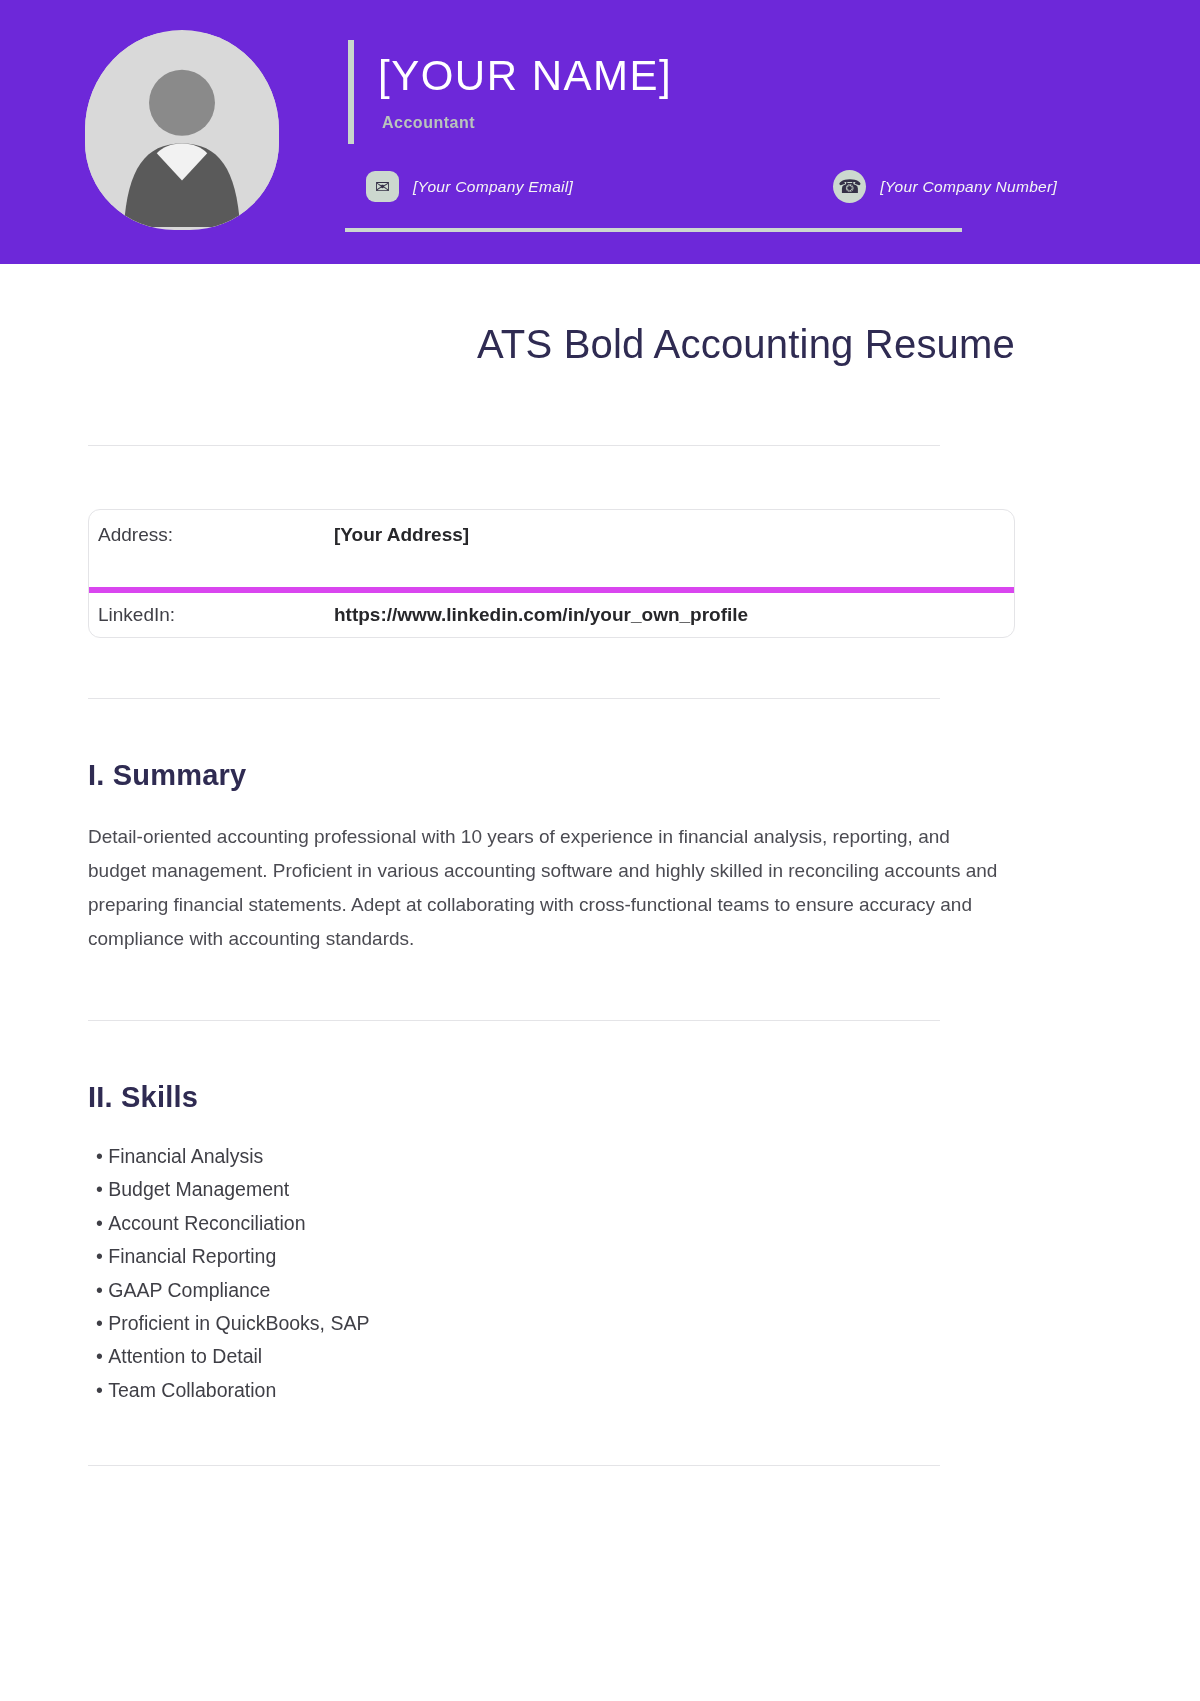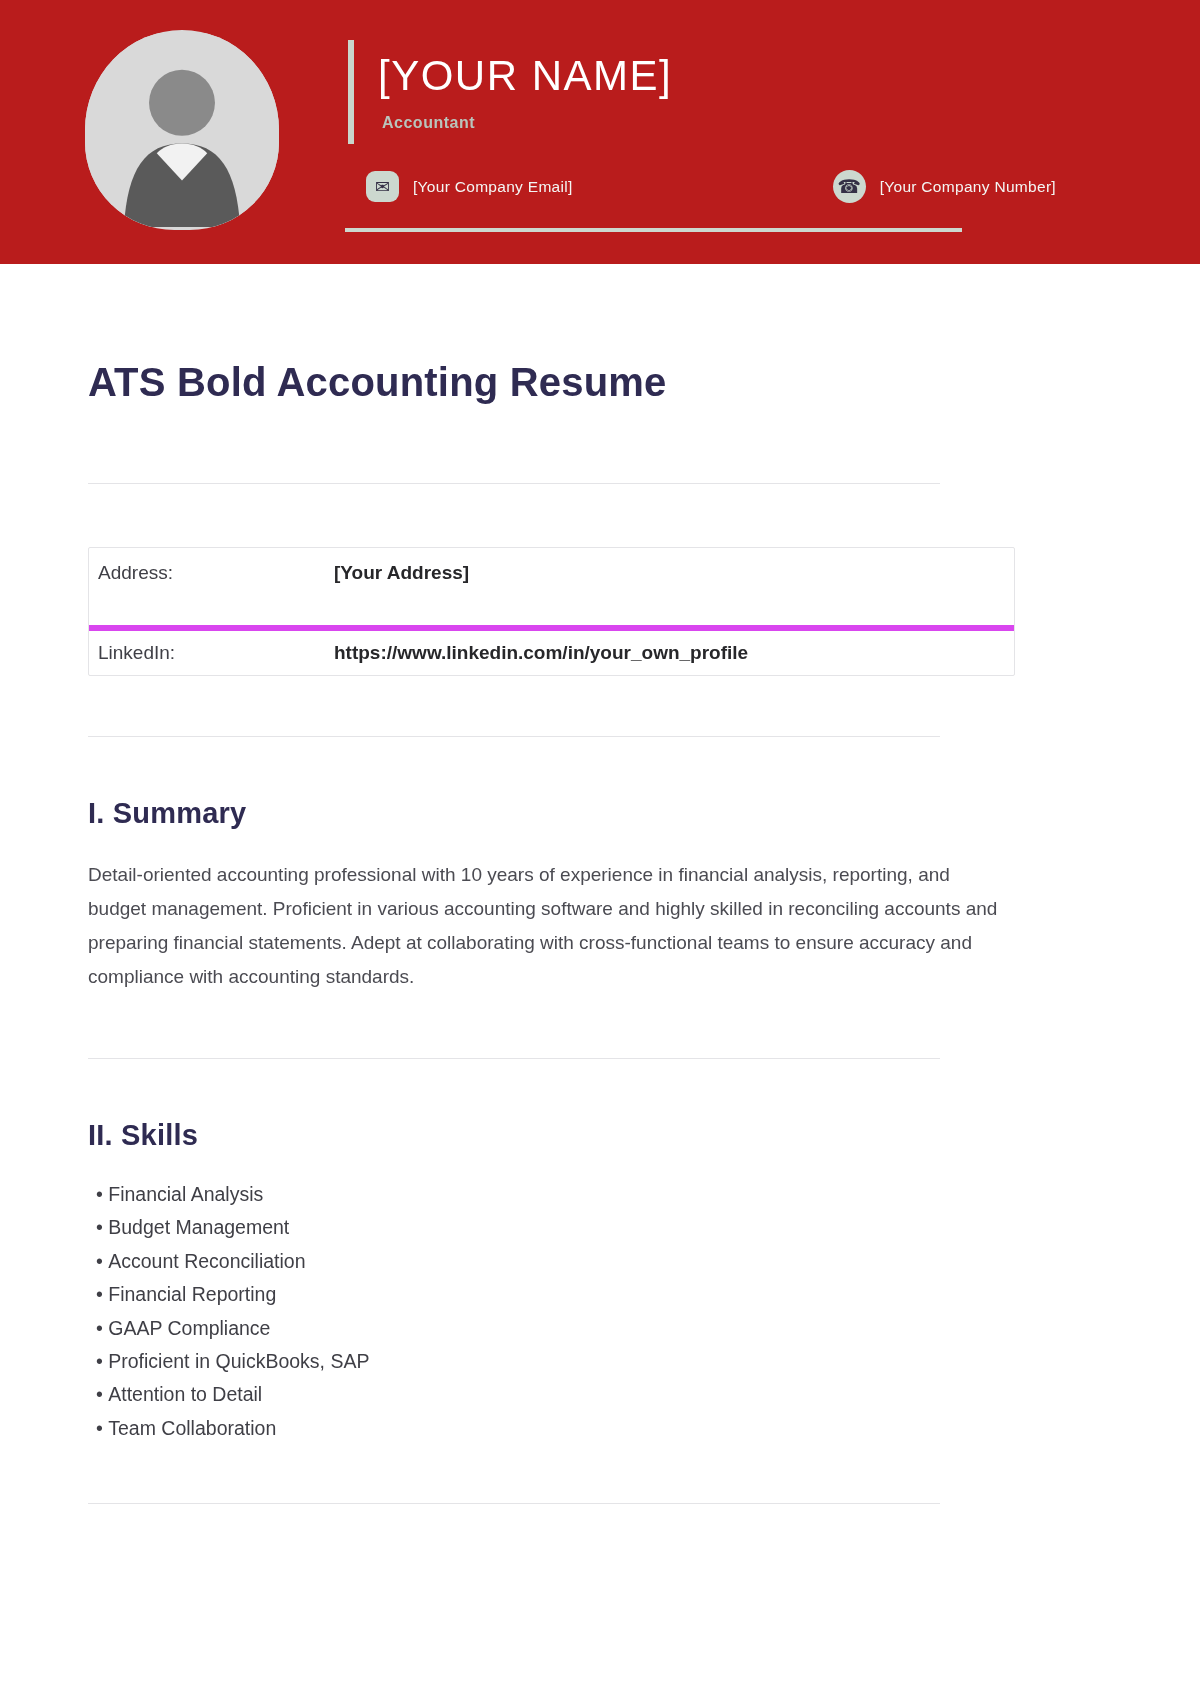--- a/index.html
+++ b/index.html
@@ -10,21 +10,21 @@
     font-family: "Liberation Sans", "DejaVu Sans", sans-serif;
     color: #3f3f46;
     overflow: hidden;
   }
 
   
   .header {
     position: relative;
     width: 100%;
     height: 264px;
-    background: #b91c1c;
+    background: #6d28d9;
   }
   .avatar {
     position: absolute;
     left: 85px;
     top: 30px;
     width: 194px;
     height: 200px;
     border-radius: 50% 50% 46% 46% / 50% 50% 44% 44%;
     background: #d9d9d9;
     overflow: hidden;
@@ -76,61 +76,62 @@
     font-size: 18px;
     line-height: 1;
   }
   .badge.mail  { border-radius: 9px; }
   .badge.phone { border-radius: 50%; width: 33px; height: 33px; font-size: 19px; }
   .contact-label {
     color: #f4f6f4;
     font-size: 15.5px;
     letter-spacing: 0.3px;
     white-space: nowrap;
+    font-style: italic;
   }
   .phone-group { margin-left: 246px; }
   .contact-row .group { display: flex; align-items: center; gap: 14px; }
   .header-underline {
     position: absolute;
     left: 345px;
     top: 228px;
     width: 617px;
     height: 4px;
     background: #ccd8cf;
   }
 
   
   .content {
     width: 927px;
     margin: 0 auto 0 88px;
   }
   .page-title {
-    margin-top: 96px;
-    text-align: left;
+    margin-top: 58px;
+    text-align: right;
     font-size: 40px;
-    font-weight: 700;
+    font-weight: 400;
     color: #2f2b52;
     letter-spacing: 0.2px;
   }
   .divider {
     border: none;
     border-top: 1px solid #e4e4e7;
     width: 852px;
     margin: 0;
   }
   .d1 { margin-top: 78px; }
   .d2 { margin-top: 60px; }
   .d3 { margin-top: 64px; }
   .d4 { margin-top: 58px; }
 
   .info-table {
     margin-top: 63px;
     width: 927px;
     border: 1px solid #e4e4e7;
-    border-radius: 2px;
+    border-radius: 12px;
   }
   .info-row {
     display: flex;
     align-items: center;
     height: 50px;
   }
   .info-row + .info-row { border-top: 6px solid #d946ef; margin-top: 27px; }
   .info-label {
     width: 237px;
     padding-left: 9px;

